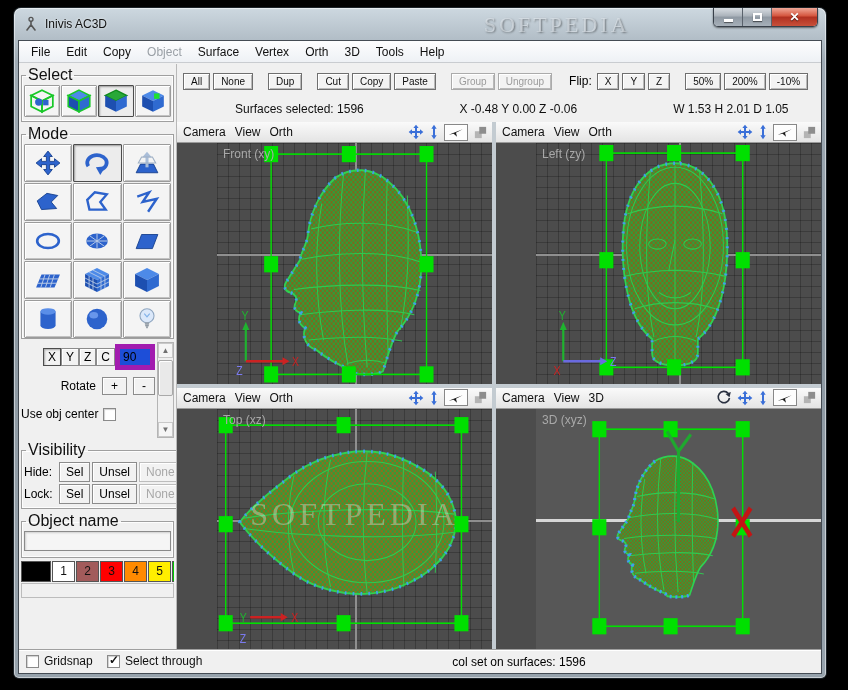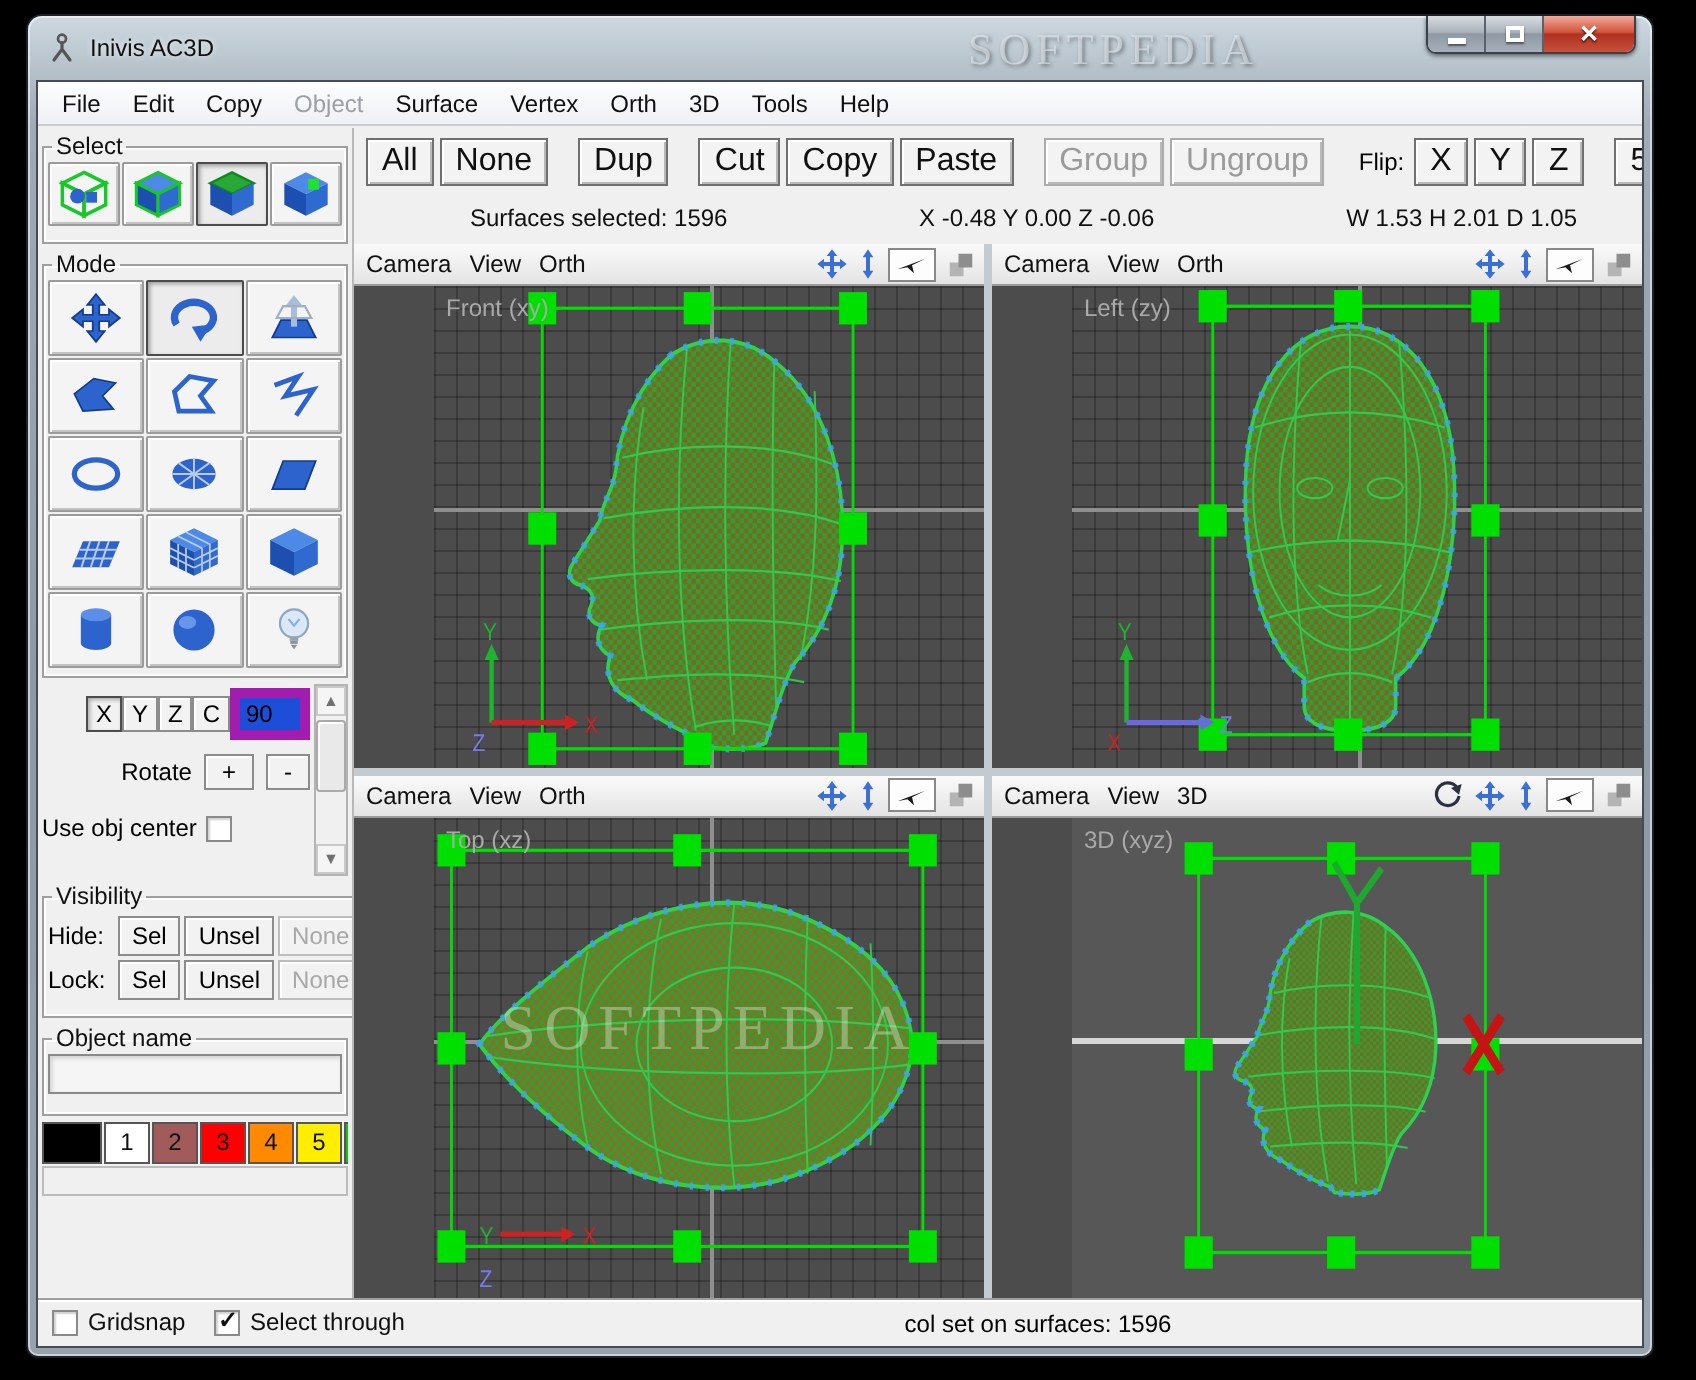--- a/index.html
+++ b/index.html
@@ -31,21 +31,21 @@
   .menu-item { font-size:12px; color:#101010; padding:2px 8px; }
   .menu-item.disabled { color:#9aa0a6; }
 
   
   .main { position:absolute; left:0; right:0; top:23px; bottom:24px; display:flex; }
   .sidebar { width:158px; padding:2px 2px 0 2px; background:#f0f0f0; border-right:1px solid #b8b8b8; overflow:hidden; }
   .workspace { flex:1; display:flex; flex-direction:column; overflow:hidden; }
 
   
   .toolbar { height:34px; display:flex; align-items:center; padding:0 2px 0 6px; gap:3px; overflow:hidden; background:#f0f0f0; }
-  .tbtn { font-size:16px; color:#101010; background:#f3f3f3; border:1px solid #6f6f6f; border-radius:0; padding:2px 7px; white-space:nowrap;
+  .tbtn { font-size:10px; color:#101010; background:#f3f3f3; border:1px solid #6f6f6f; border-radius:0; padding:2px 7px; white-space:nowrap;
     box-shadow:inset 1px 1px 0 #fff, inset -1px -1px 0 #b9b9b9; }
   .tbtn.disabled { color:#9b9b9b; border-color:#ababab; }
   .tb-gap { width:9px; flex:none; }
   .tb-label { font-size:12px; padding:0 2px; white-space:nowrap; }
 
   .statusrow { position:relative; height:24px; font-size:12px; color:#101010; background:#f0f0f0; }
   .statusrow span { position:absolute; top:4px; transform:translateX(-50%); white-space:nowrap; }
   .st-left { left:19%; } .st-mid { left:53%; } .st-right { left:86%; }
 
   
@@ -63,21 +63,21 @@
   .axline-v { position:absolute; top:0; bottom:0; left:50%; width:2px; background:#8f8f8f; }
   .axline-h.bright { background:#d6d6d6; height:3px; top:110px; }
   .vp-label { position:absolute; left:6px; top:4px; font-size:12px; color:#a9a9a9; z-index:5; }
   .vp-svg { position:absolute; inset:0; width:100%; height:100%; z-index:3; }
   .wm { position:absolute; left:50%; top:44%; transform:translate(-50%,-50%); z-index:6; text-align:center; pointer-events:none; }
   .wm-big { font-family:"Liberation Serif",serif; font-size:32px; letter-spacing:4px; color:rgba(255,255,255,.32); }
   .wm-small { font-size:13px; color:rgba(255,255,255,.25); margin-top:2px; }
 
   
   fieldset { border:1px solid #9f9f9f; box-shadow:inset 0 0 0 1px #fdfdfd; padding:1px 2px 2px 2px; margin-bottom:3px; }
-  legend { font-size:12px; color:#101010; padding:0 2px; margin-left:2px; }
+  legend { font-size:16px; color:#101010; padding:0 2px; margin-left:2px; }
   .icon-row { display:flex; gap:1px; }
   .icon-btn { width:36px; height:32px; background:#f4f4f4; border:1px solid #9b9b9b; border-radius:1px;
     box-shadow:inset 1px 1px 0 #fff, inset -1px -1px 0 #c2c2c2; display:flex; align-items:center; justify-content:center; }
   .icon-btn.active { border-color:#4c4c4c; box-shadow:inset 1px 1px 2px #9b9b9b; background:#ececec; }
   .mode-grid { display:grid; grid-template-columns:repeat(3,1fr); gap:1px; }
   .mode-grid .icon-btn { width:100%; height:38px; }
 
   .rotate-block { display:flex; margin:2px 0 3px 0; height:96px; }
   .rotate-left { flex:1; padding-top:2px; }
   .axis-row { display:flex; justify-content:flex-end; align-items:center; gap:0; padding-right:2px; }

